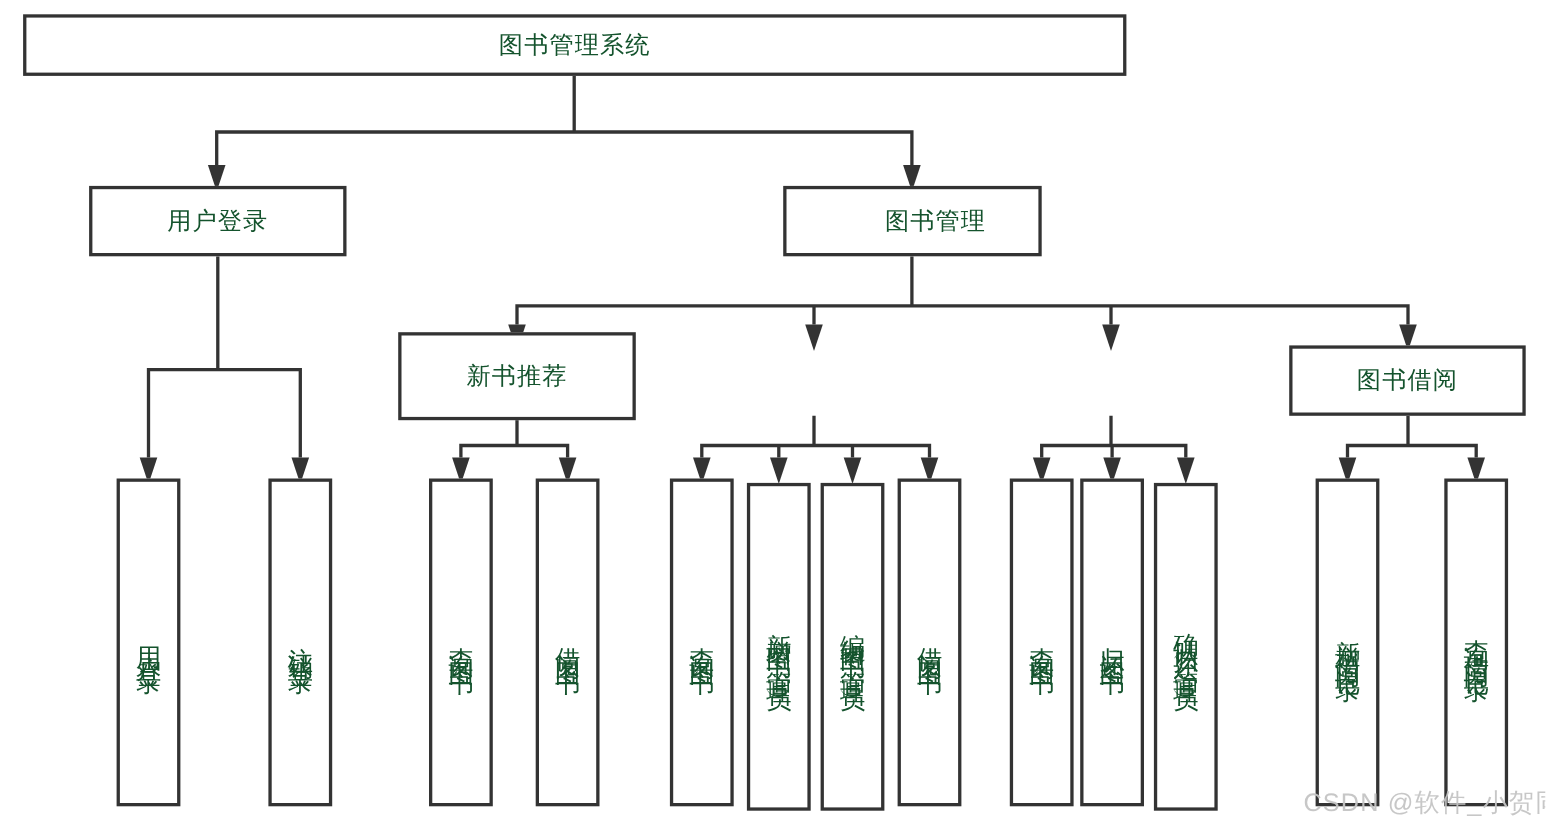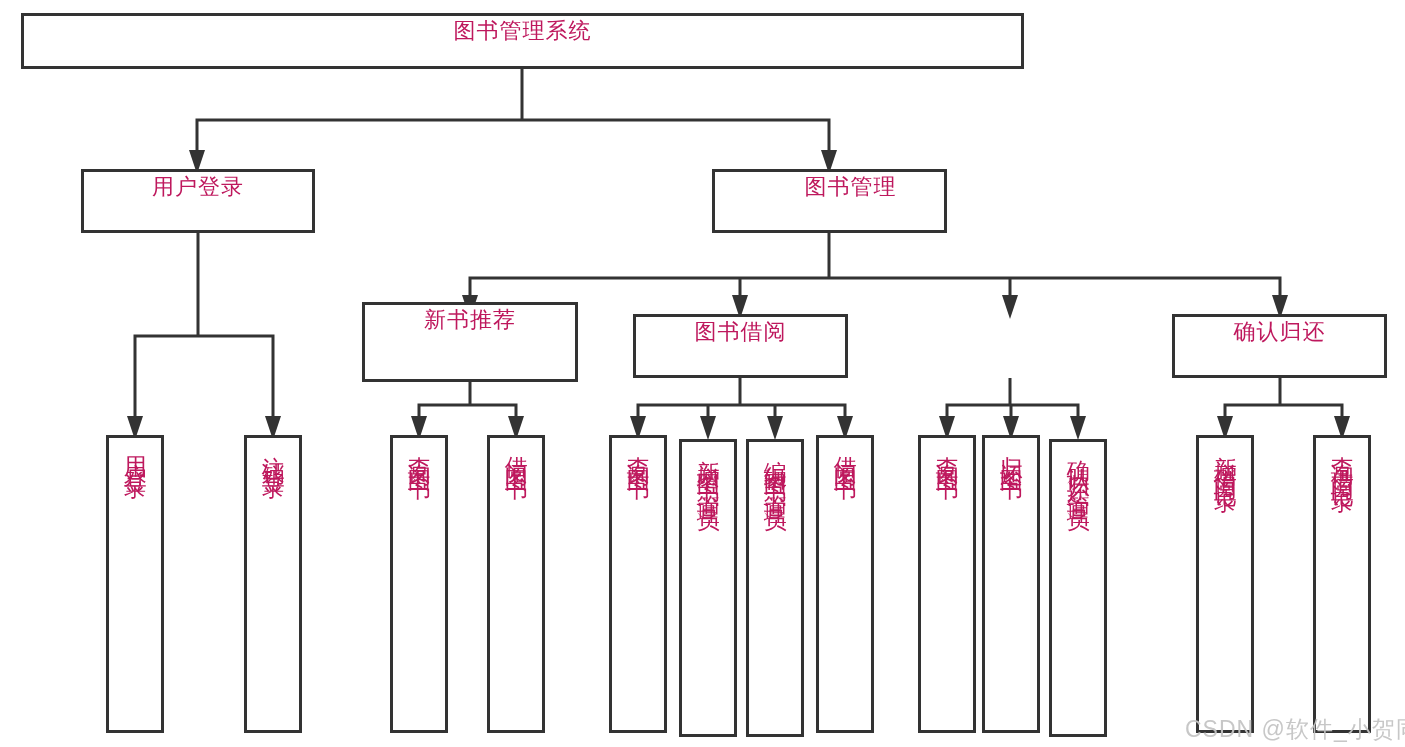--- a/index.html
+++ b/index.html
@@ -9,23 +9,23 @@
     width:1405px;height:747px;
     background:#ffffff;
     overflow:hidden;
   }
   svg.connectors{position:absolute;left:0;top:0;z-index:0;}
   .box{
     position:absolute;
     box-sizing:border-box;
     background:#ffffff;
     border:3px solid #333333;
-    display:flex;align-items:flex-start;justify-content:center;
+    display:flex;align-items:center;justify-content:center;
     z-index:1;
-    color:#be185d;
+    color:#14532d;
   }
   .hbox span{
     font-size:22px;
     letter-spacing:1px;
     white-space:nowrap;
   }
   .root{left:21px;top:13px;width:1003px;height:56px;}
   .l2a{left:81px;top:169px;width:234px;height:64px;}
   .l2b{left:712px;top:169px;width:235px;height:64px;padding-left:42px;}
   .l3a{left:362px;top:302px;width:216px;height:80px;}
@@ -115,25 +115,22 @@
   <div class="box hbox l2a">
     <span>用户登录</span>
   </div>
   <div class="box hbox l2b">
     <span>图书管理</span>
   </div>
 
   <div class="box hbox l3a">
     <span>新书推荐</span>
   </div>
-  <div class="box hbox l3b">
+  <div class="box hbox l3d">
     <span>图书借阅</span>
-  </div>
-  <div class="box hbox l3d">
-    <span>确认归还</span>
   </div>
 
   <div class="box leaf" style="left:106px;">
     <span>用户登录</span>
   </div>
   <div class="box leaf" style="left:244px;">
     <span>注销登录</span>
   </div>
 
   <div class="box leaf" style="left:390px;">

